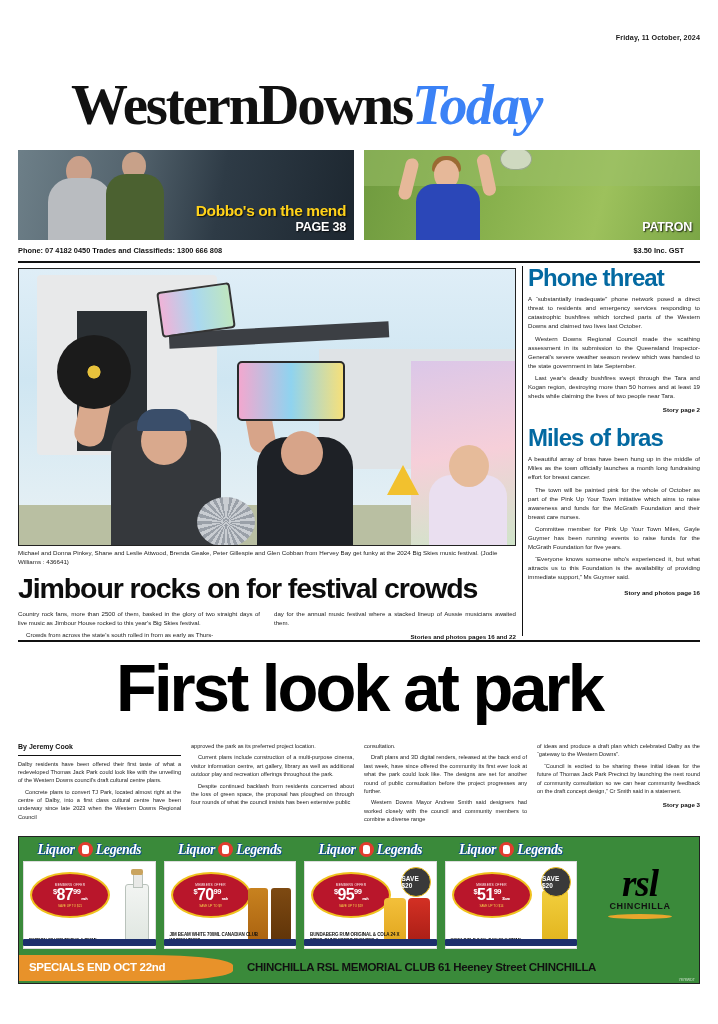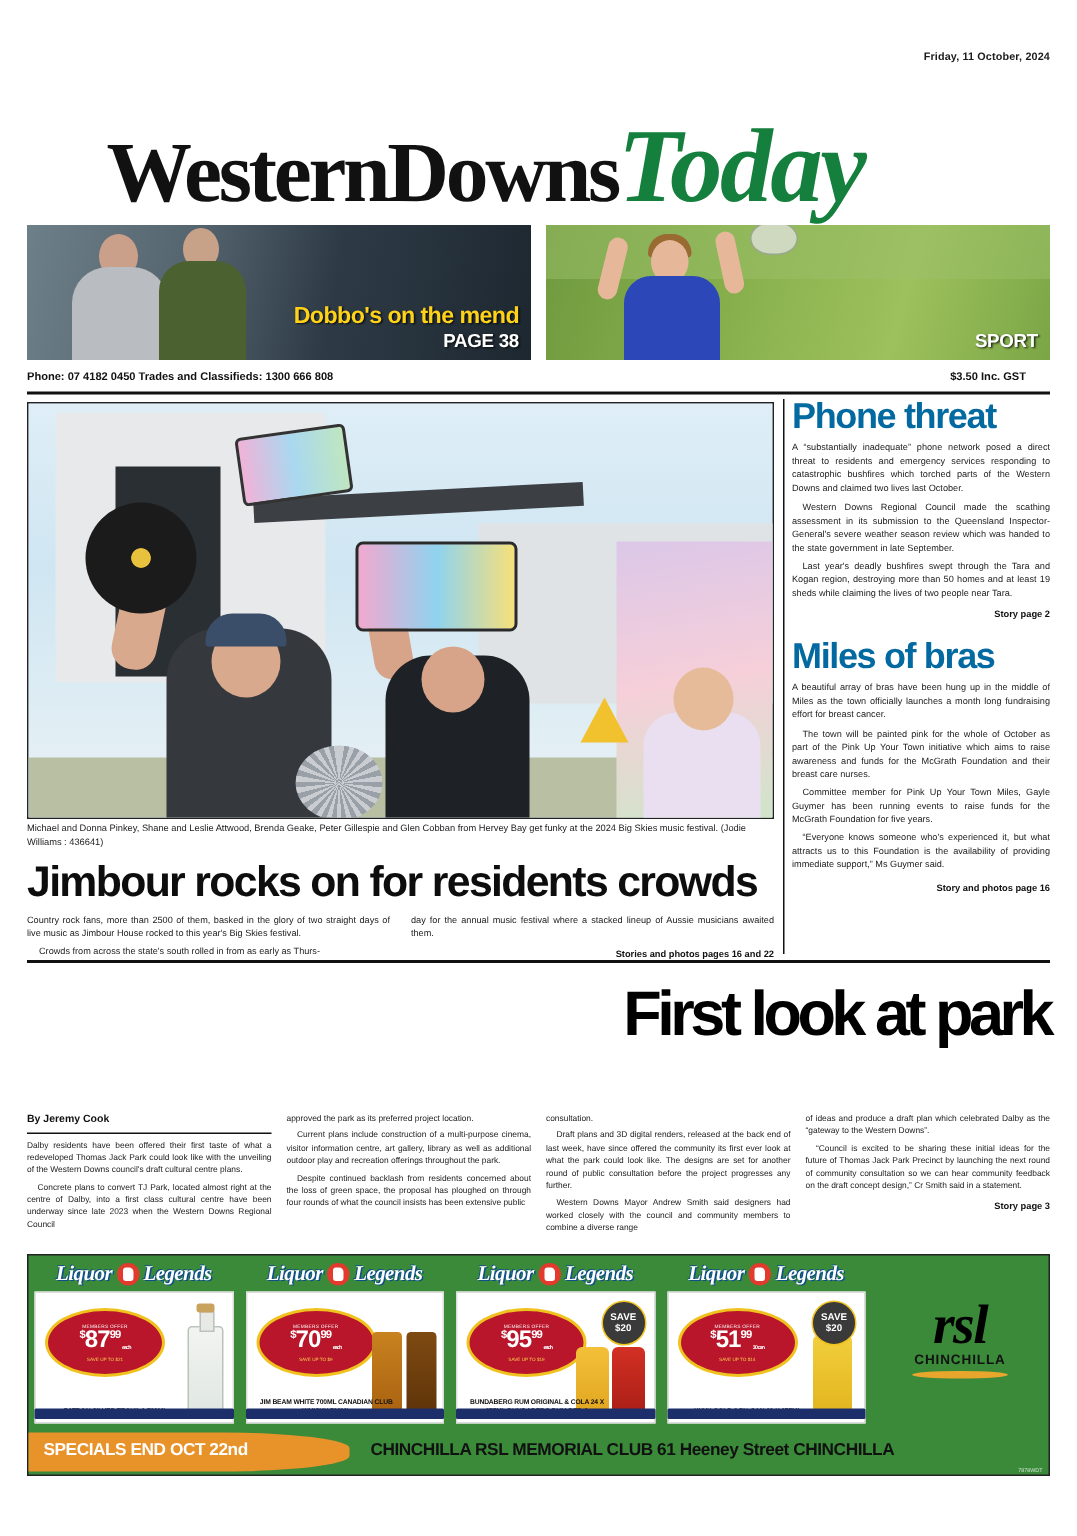--- a/index.html
+++ b/index.html
@@ -6,21 +6,21 @@
   body{font-family:"Liberation Sans",sans-serif;}
   .page{width:718px;height:1024px;background:#ffffff;position:relative;overflow:hidden;margin:0 auto;text-decoration:underline;}
   .inner{position:absolute;left:18px;top:0;width:682px;height:1024px;}
 
   
   .dateline{position:absolute;right:0;top:33px;font-size:7.2px;color:#1b1b1b;letter-spacing:.1px;font-weight:600;}
 
   
   .masthead{position:absolute;left:53px;top:72px;width:600px;height:58px;white-space:nowrap;}
   .mh-a{font-family:"Liberation Serif",serif;font-size:57px;font-weight:700;color:#111;letter-spacing:-2.2px;}
-  .mh-b{font-family:"Liberation Serif",serif;font-size:70px;font-weight:700;font-style:italic;color:#15803d;letter-spacing:-1.6px;}
+  .mh-b{font-family:"Liberation Serif",serif;font-size:56px;font-weight:700;font-style:italic;color:#3b82f6;letter-spacing:-1.6px;}
 
   
   .promos{position:absolute;left:0;top:150px;width:570px;height:90px;}
   .promo{position:absolute;top:0;height:90px;width:336px;overflow:hidden;}
   .promo.left{left:0;}
   .promo.right{left:346px;}
   .pbg{position:absolute;inset:0;}
   .pbg.b1{background:linear-gradient(100deg,#6d7f88 0%,#55656f 32%,#2e3b46 60%,#1d2730 100%);}
   .pbg.b2{background:linear-gradient(105deg,#6f9a3f 0%,#87b04c 38%,#9dc15c 70%,#7ba646 100%);}
   .ptxt{position:absolute;right:8px;bottom:6px;text-align:right;line-height:1.06;}
@@ -88,33 +88,33 @@
   .rhead{font-size:24px;font-weight:700;color:#0369a1;letter-spacing:-.9px;line-height:1.02;}
   .rbody{font-size:6.1px;line-height:1.47;color:#1b1b1b;text-align:justify;margin-top:5px;}
   .rbody p{margin:0 0 3.5px 0;}
   .rbody p.ind{text-indent:7px;}
   .rref{text-align:right;font-size:6.2px;font-weight:700;color:#111;margin-top:5px;}
   .rgap{height:13px;}
   .rref2{text-align:right;font-size:6.2px;font-weight:700;color:#111;margin-top:7px;}
 
   
   .bigwrap{position:absolute;left:0;top:655px;width:682px;}
-  .bighead{font-size:42px;font-weight:700;letter-spacing:-3px;line-height:.98;color:#000;text-align:right;}
+  .bighead{font-size:67px;font-weight:700;letter-spacing:-3px;line-height:.98;color:#000;text-align:center;}
 
   
   .quad{position:absolute;left:0;top:742px;width:682px;display:flex;gap:10px;}
   .quad .c{width:163px;font-size:5.6px;line-height:1.5;color:#1b1b1b;text-align:justify;}
   .quad .c p{margin:0 0 3px 0;}
   .quad .c p.ind{text-indent:7px;}
   .byline{font-size:7px;font-weight:700;color:#111;border-bottom:1.2px solid #111;padding-bottom:2px;margin-bottom:4px;}
   .storyref{text-align:right;font-size:6.2px;font-weight:700;color:#111;margin-top:5px;}
 
   
   .ad{position:absolute;left:0;top:836px;width:682px;height:148px;background:#3a8a3a;border:1px solid #222;box-sizing:border-box;}
-  .adtop{position:absolute;left:0;top:0;width:100%;height:112px;display:flex;text-align:center;}
+  .adtop{position:absolute;left:0;top:0;width:100%;height:112px;display:flex;}
   .adcell{position:relative;flex:1;padding:3px 4px 0 4px;box-sizing:border-box;}
   .llogo{height:19px;display:flex;align-items:center;justify-content:center;gap:3px;}
   .llword{font-family:"Liberation Serif",serif;font-style:italic;font-weight:700;font-size:14px;color:#fff;text-shadow:1px 1px 0 #0d4f8b,-.6px -.6px 0 #0d4f8b;letter-spacing:-.4px;}
   .lmark{width:15px;height:15px;border-radius:50%;background:#e23b2e;position:relative;flex:0 0 auto;}
   .lmark:after{content:"";position:absolute;left:4px;top:3px;width:7px;height:9px;background:#fff;border-radius:2px 3px 2px 2px;}
   .prodbox{position:relative;margin-top:2px;height:86px;background:#fff;border:1px solid #ddd;overflow:hidden;}
   .badge{position:absolute;left:6px;top:10px;width:76px;height:42px;border-radius:50%;background:#b9162b;border:2.4px solid #f0c21e;display:flex;flex-direction:column;align-items:center;justify-content:center;color:#fff;}
   .badge .mo{font-size:3.2px;letter-spacing:.2px;opacity:.95;}
   .badge .pr{font-weight:700;font-size:16px;line-height:1;letter-spacing:-.6px;}
   .badge .pr sup{font-size:7.5px;vertical-align:super;}
@@ -172,21 +172,21 @@
       <div class="pbg b2">
         <div class="sky"></div>
         <div class="fig arm1"></div>
             <div class="fig arm2"></div>
         <div class="fig ball"></div>
         <div class="fig hair"></div>
             <div class="fig head"></div>
             <div class="fig torso"></div>
       </div>
       <div class="ptxt">
-        <div class="l2">SPORT</div>
+        <div class="l2">PATRON</div>
       </div>
     </div>
   </div>
 
   <div class="phonebar">
     <span class="ph">Phone: 07 4182 0450   Trades and Classifieds: 1300 666 808</span>
     <span class="pr">$3.50 Inc. GST</span>
   </div>
   <div class="rule" style="top:261px"></div>
 
@@ -211,21 +211,21 @@
           <div class="p1cap"></div>
       <div class="p2"></div>
           <div class="p2h"></div>
       <div class="p3"></div>
           <div class="p3h"></div>
       <div class="bolt"></div>
           <div class="disco"></div>
     </div>
     <div class="caption">Michael and Donna Pinkey, Shane and Leslie Attwood, Brenda Geake, Peter Gillespie and Glen Cobban from Hervey Bay get funky at the 2024 Big Skies music festival. (Jodie Williams : 436641)</div>
 
-    <div class="jhead">Jimbour rocks on for residents crowds</div>
+    <div class="jhead">Jimbour rocks on for festival crowds</div>
     <div class="jbody">
       <div class="c">
         <p>Country rock fans, more than 2500 of them, basked in the glory of two straight days of live music as Jimbour House rocked to this year's Big Skies festival.</p>
         <p class="ind">Crowds from across the state's south rolled in from as early as Thurs-</p>
       </div>
       <div class="c">
         <p>day for the annual music festival where a stacked lineup of Aussie musicians awaited them.</p>
         <div class="jref">Stories and photos pages 16 and 22</div>
       </div>
     </div>

